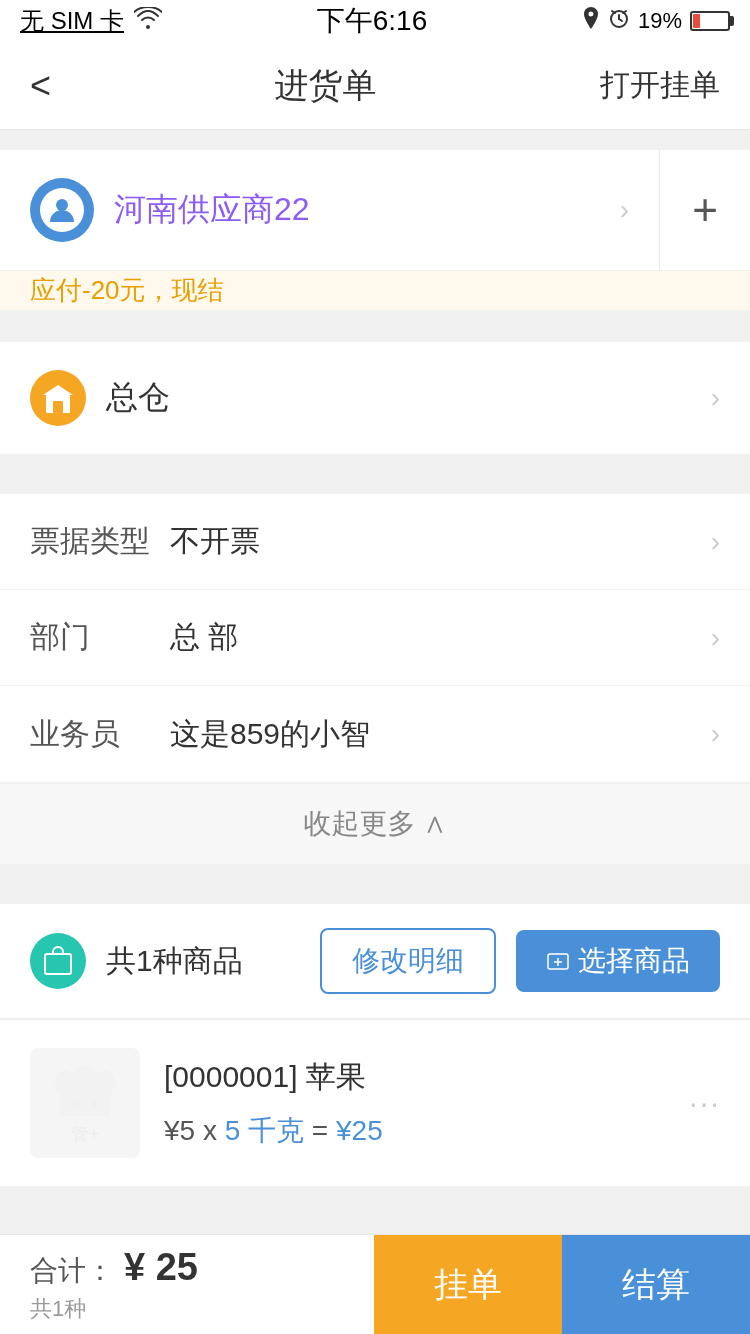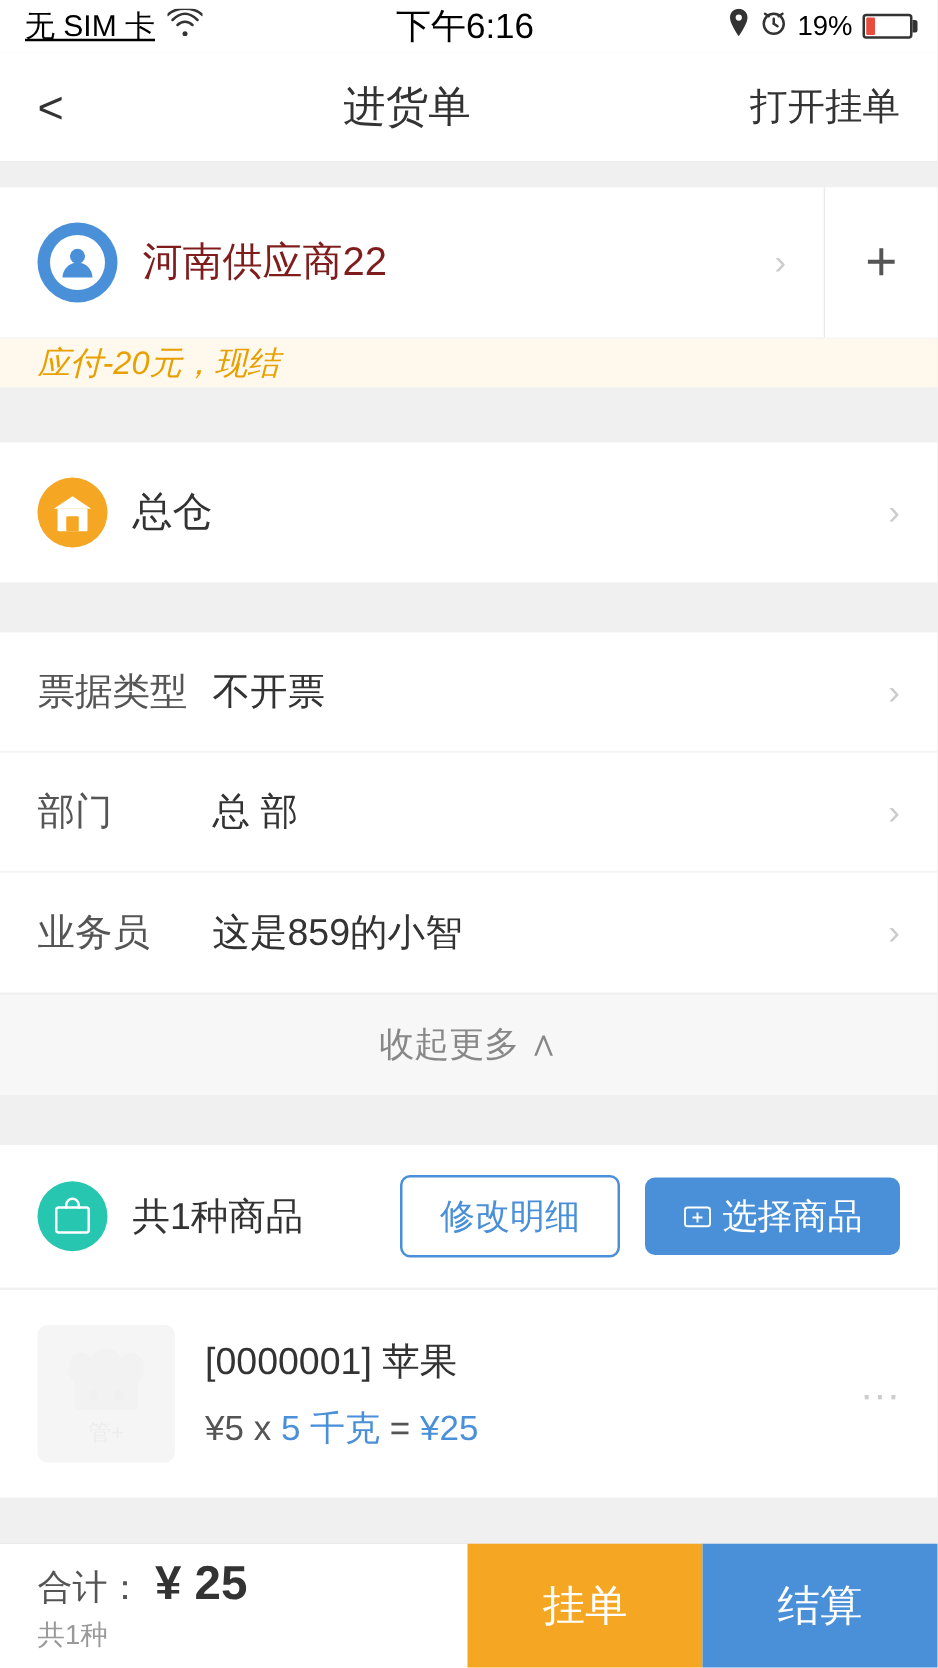--- a/index.html
+++ b/index.html
@@ -136,21 +136,21 @@
       border-radius: 50%;
       background: #fff;
       display: flex;
       align-items: center;
       justify-content: center;
       font-size: 20px;
       color: #4a90d9;
     }
     .supplier-name {
       font-size: 32px;
-      color: #7f1d1d;
+      color: #8b5cf6;
       flex: 1;
     }
     .chevron-right {
       color: #ccc;
       font-size: 28px;
     }
     .supplier-add {
       width: 90px;
       display: flex;
       align-items: center;
@@ -158,31 +158,30 @@
       font-size: 44px;
       color: #555;
       cursor: pointer;
       background: #fff;
     }
 
     
     .alert-banner {
       background: #fff9ed;
       padding: 2px 30px;
-      font-style: italic;
     }
     .alert-text {
       font-size: 26px;
       color: #e8a000;
     }
 
     
     .warehouse-section {
       background: #fff;
-      margin-top: 24px;
+      margin-top: 12px;
       display: flex;
       align-items: center;
       padding: 28px 30px;
       cursor: pointer;
     }
     .warehouse-icon {
       width: 56px;
       height: 56px;
       border-radius: 50%;
       background: #f5a623;

